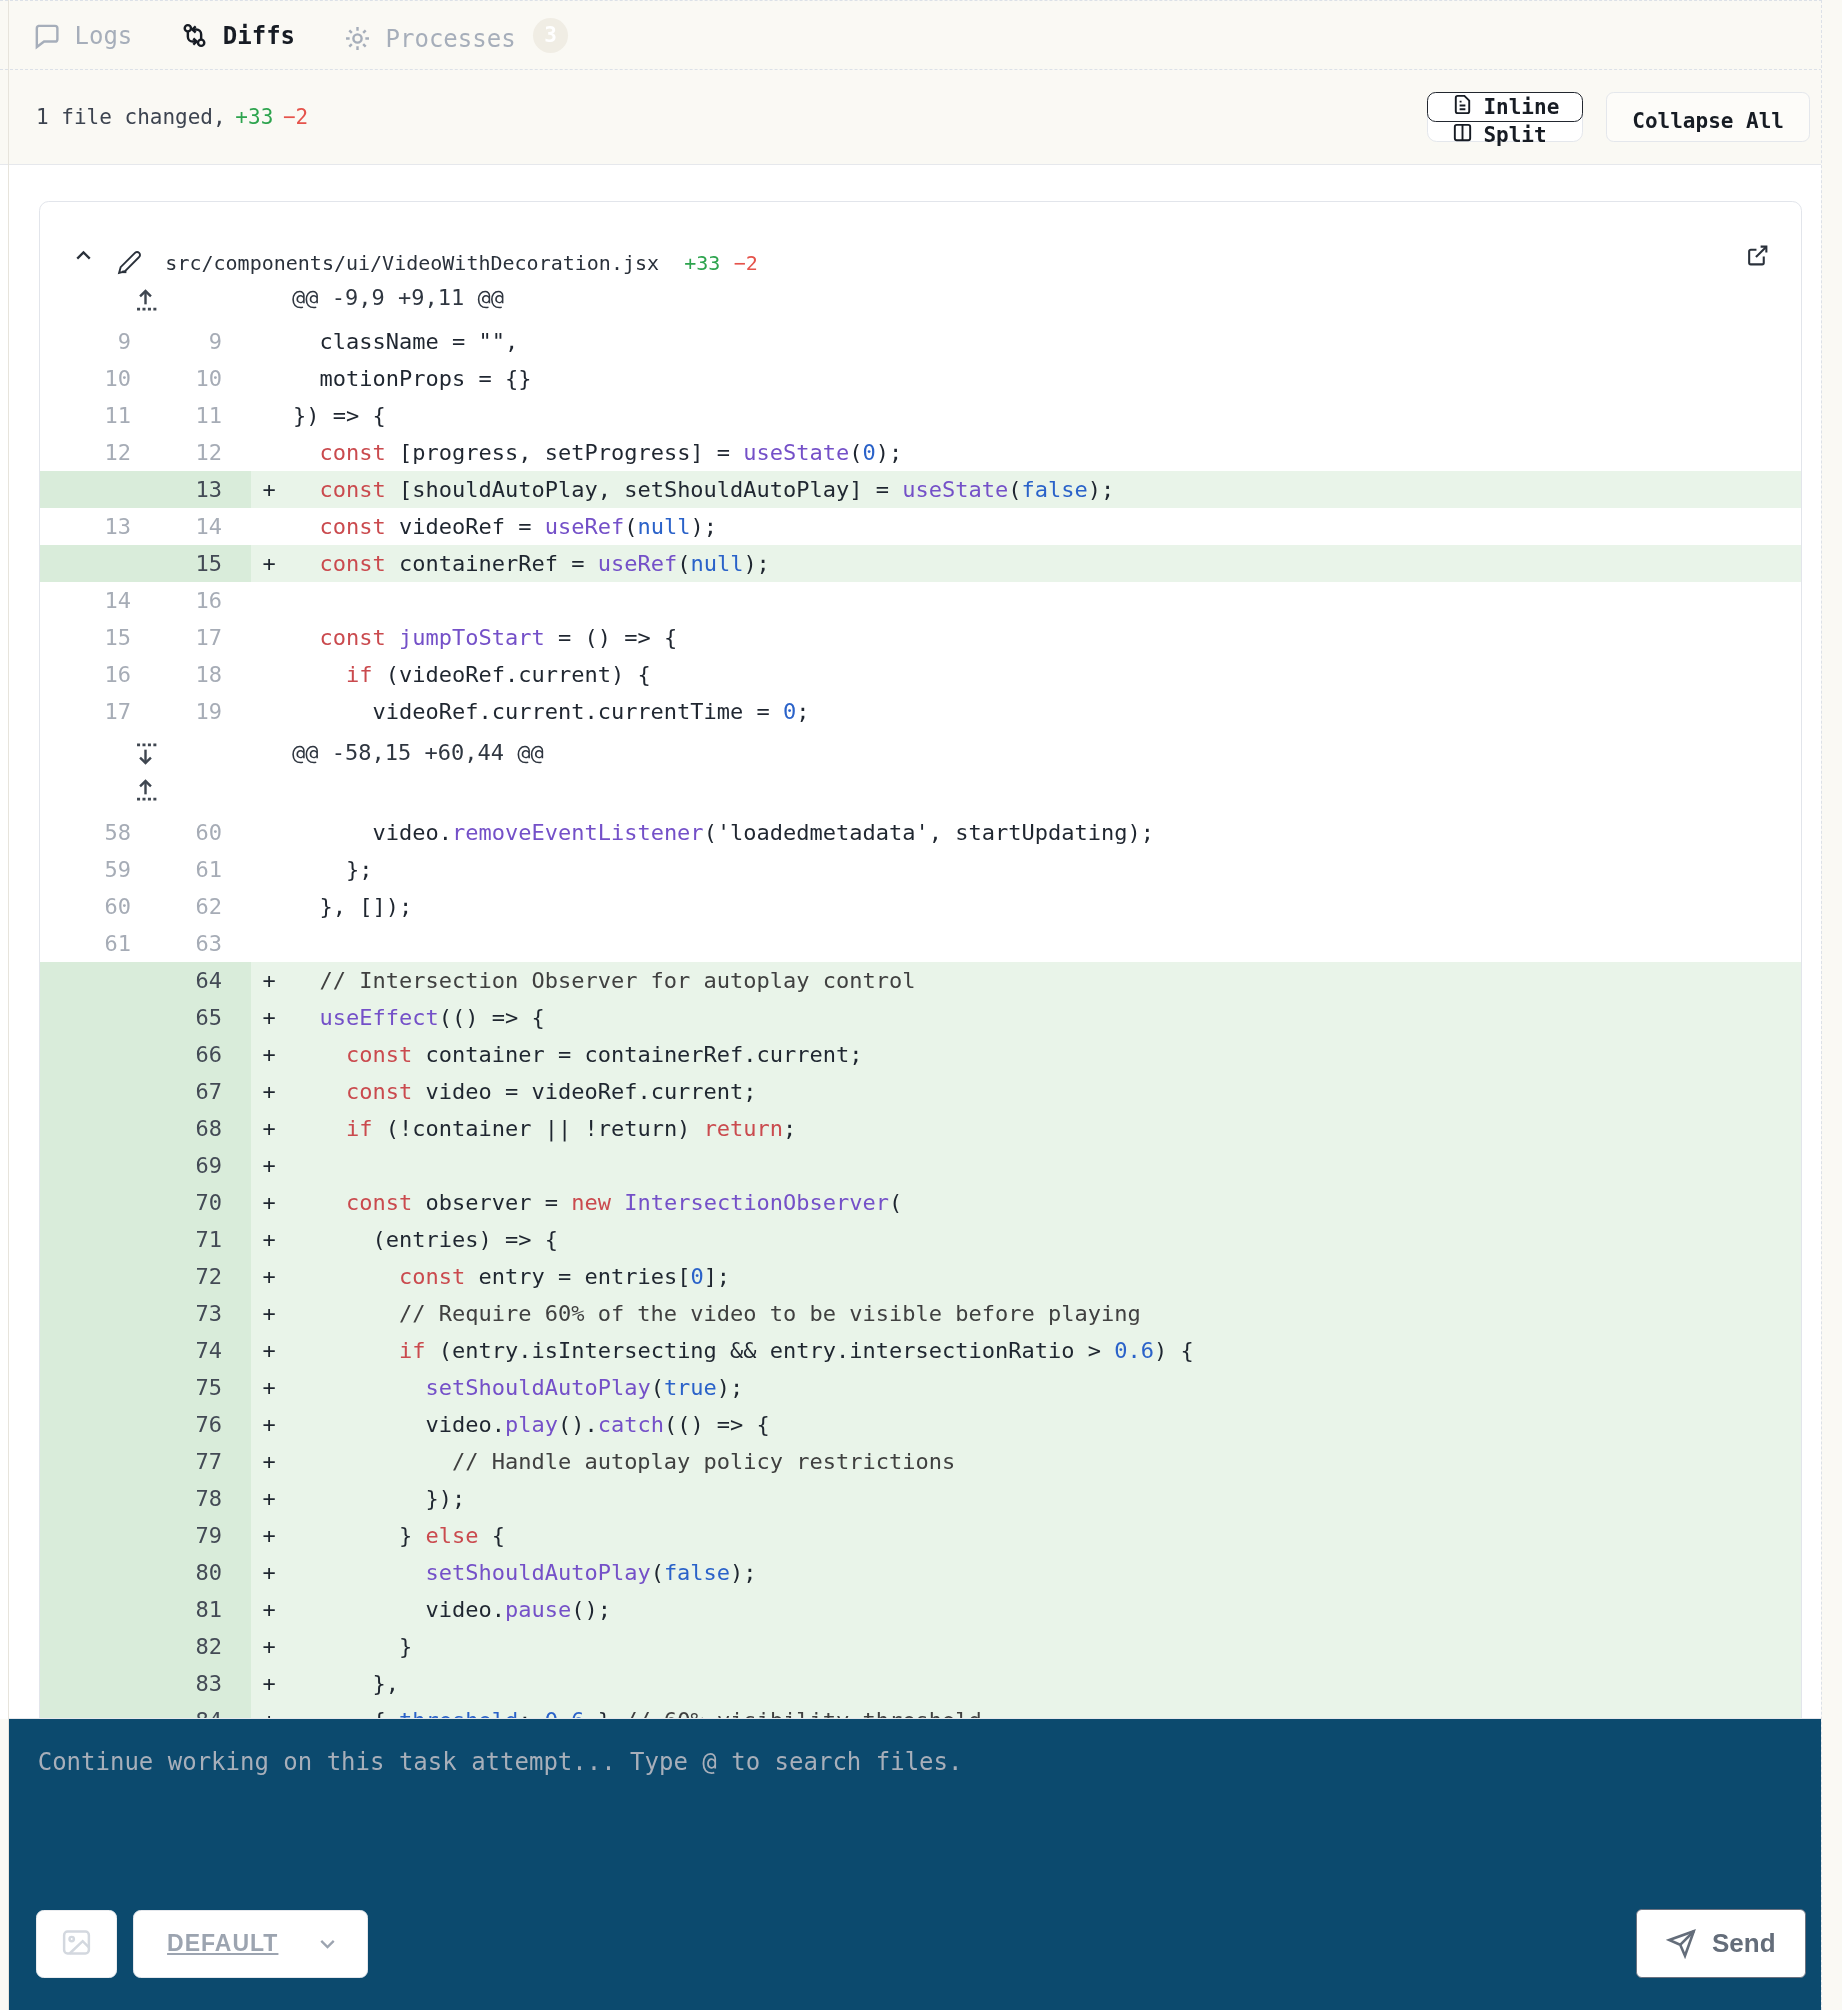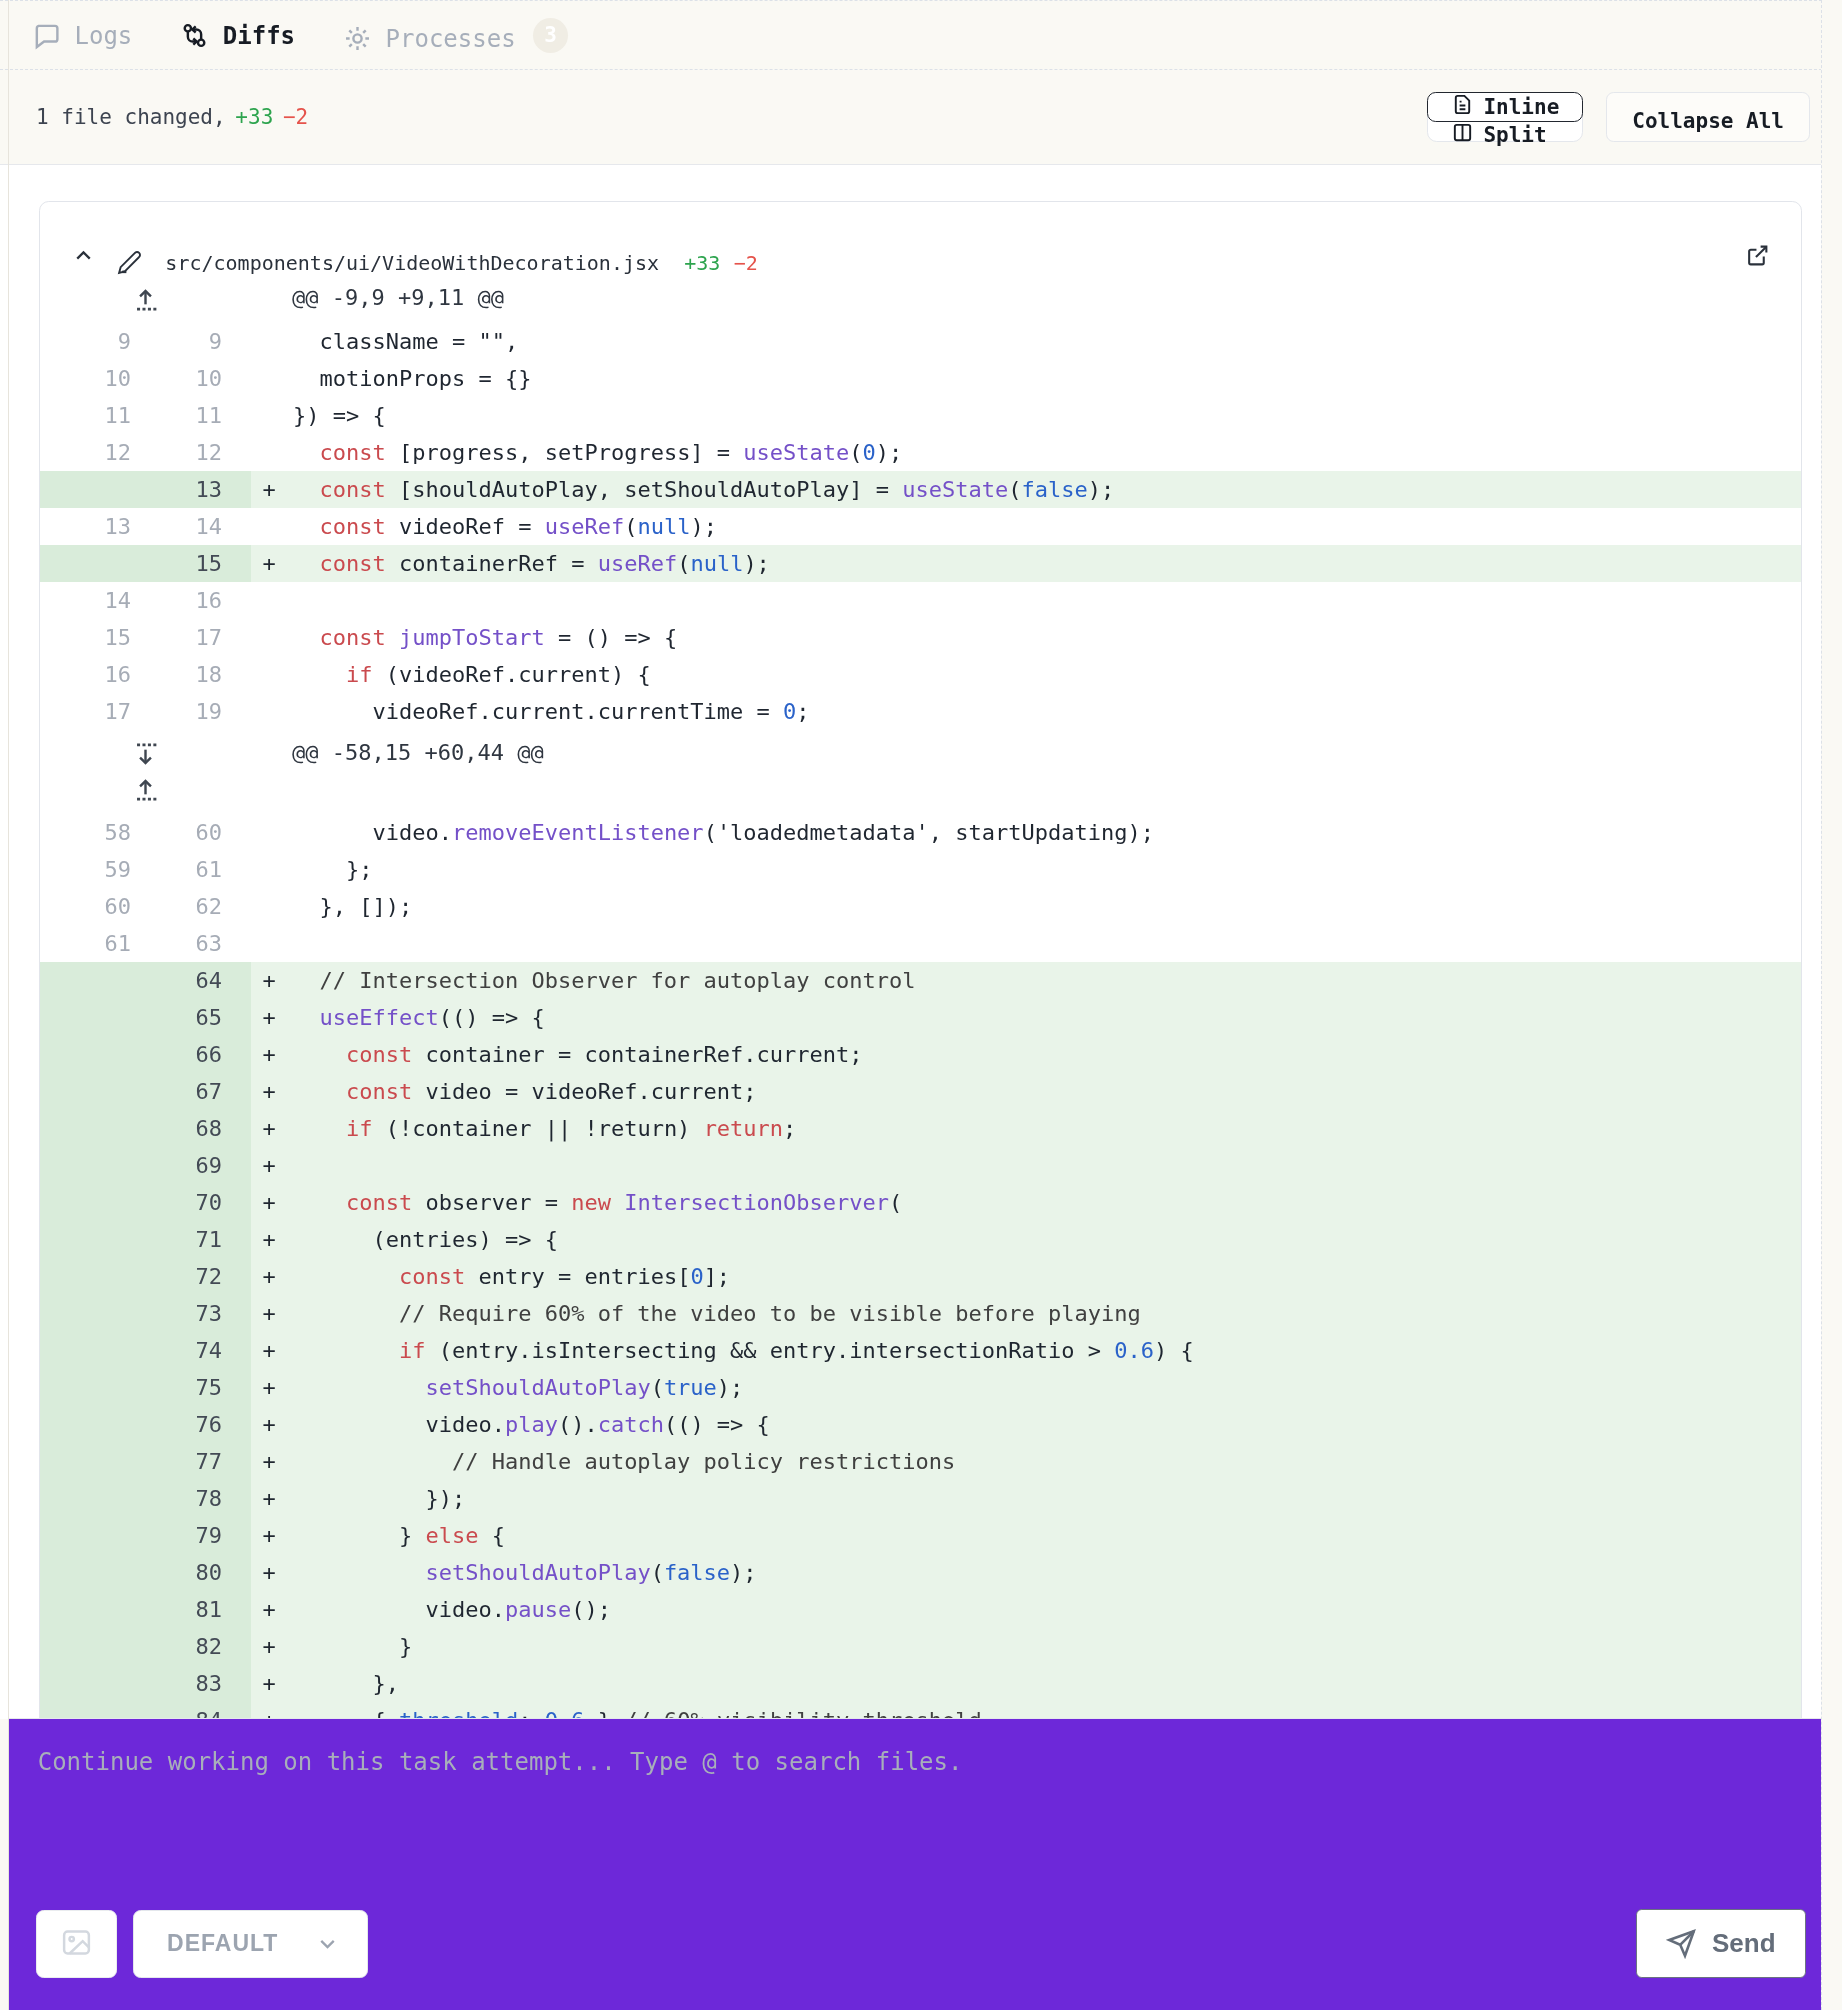--- a/index.html
+++ b/index.html
@@ -58,29 +58,29 @@
   .t-p { color:#1F2630; } .t-kw { color:#CA4A4E; } .t-fn { color:#7450C8; }
   .t-num { color:#2A62C9; } .t-str { color:#1F2630; } .t-com { color:#404040;margin-top:46px; }
 
   .drow.hunk { padding:9.7px 0; }
   .hunk-gutter { width:210px; flex:none; display:flex; flex-direction:column; align-items:center; justify-content:center; gap:5.8px; }
   .expand-btn { display:flex; cursor:pointer; }
   .expand-btn svg { width:29px; height:29px; stroke:#3F4650; }
   .hunk-text { font-size:22px; color:#2F3640; padding-left:42px; }
 
   
-  .composer { position:absolute; left:8.7px; right:21px; bottom:0; height:292px; background:#6d28d9; border-top:1px solid #E6E8EC; }
+  .composer { position:absolute; left:8.7px; right:21px; bottom:0; height:292px; background:#0c4a6e; border-top:1px solid #E6E8EC; }
   .placeholder { padding:29px 0 0 29px; font-size:24px; color:#A8AFBA; cursor:text; }
   .composer-controls { position:absolute; left:27px; right:15.4px; bottom:32px; display:flex; align-items:center; }
   .img-btn { width:81px; height:68px; border:1px solid #EAECEF; border-radius:7.7px; background:#FFFFFF;
              display:flex; align-items:center; justify-content:center; cursor:pointer; }
   .img-btn svg { width:33px; height:33px; stroke:#D3D8DF; }
   .profile-btn { margin-left:16.4px; height:68px; border:1px solid #E4E7EC; border-radius:7.7px; background:#FFFFFF;
                  display:flex; align-items:center; gap:37px; padding:0 27px 0 33px; cursor:pointer;
-                 font-family:"Liberation Sans",sans-serif; font-size:23px; font-weight:bold; letter-spacing:1px; color:#9CA4B0; }
+                 font-family:"Liberation Sans",sans-serif; font-size:23px; font-weight:bold; letter-spacing:1px; color:#9CA4B0;text-decoration:underline; }
   .profile-btn svg { width:25px; height:25px; stroke:#9CA4B0; }
   .cc-spacer { flex:1; }
   .send-btn { height:69px; border:1.9px solid #6B7280; border-radius:5.8px; background:#FFFFFF; padding:0 29px;
               display:flex; align-items:center; gap:15.4px; cursor:pointer;
               font-family:"Liberation Sans",sans-serif; font-size:26px; font-weight:bold; color:#646D7A; }
   .send-btn svg { width:31px; height:31px; stroke:#646D7A; }
 </style>
 </head>
 <body>
 

